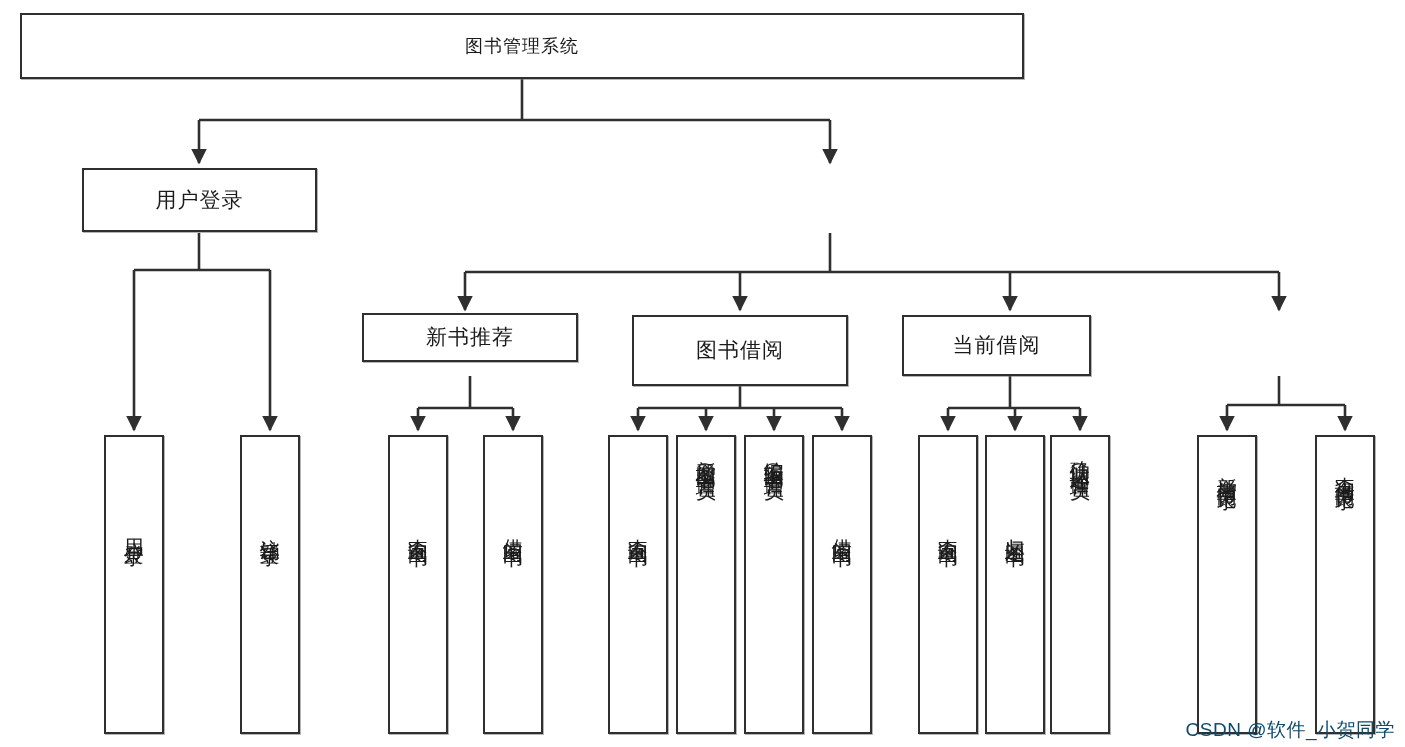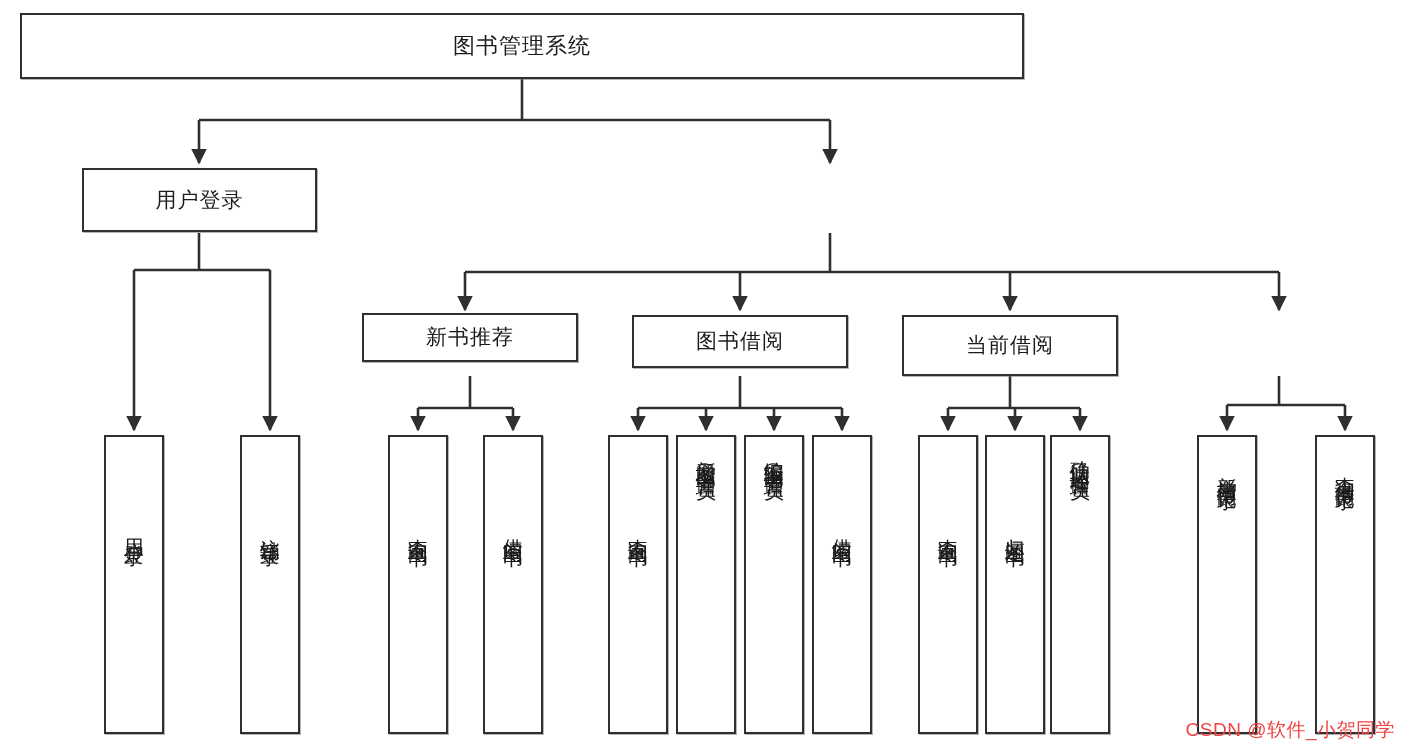--- a/index.html
+++ b/index.html
@@ -42,21 +42,21 @@
     text-align: center;
     white-space: nowrap;
   }
   
   .node.horizontal .node-label {
     font-size: 21px;
     line-height: 1.25;
     letter-spacing: 1px;
   }
   .node.root .node-label {
-    font-size: 22px;
+    font-size: 18px;
   }
   
   .node.vertical {
     align-items: flex-start;
     justify-content: center;
     padding-top: 0;
   }
   .node.vertical .node-label {
     writing-mode: vertical-rl;
     text-orientation: upright;
@@ -64,21 +64,21 @@
     line-height: 1.22;
     letter-spacing: 3px;
     white-space: nowrap;
     text-align: center;
   }
   .watermark {
     position: absolute;
     right: 10px;
     bottom: 4px;
     font-size: 19px;
-    color: #ef4444;
+    color: #0c4a6e;
     letter-spacing: 0.5px;
     z-index: 3;
     white-space: nowrap;
   }
 </style>
 </head>
 <body>
 
 <div id="diagram-root">
 
@@ -143,25 +143,25 @@
 
   <div class="node horizontal" style="left:82px; top:168px; width:235px; height:64px;">
     <span class="node-label">用户登录</span>
   </div>
 
 
   <div class="node horizontal" style="left:362px; top:313px; width:216px; height:49px;">
     <span class="node-label">新书推荐</span>
   </div>
 
-  <div class="node horizontal" style="left:632px; top:315px; width:216px; height:53px;">
+  <div class="node horizontal" style="left:632px; top:315px; width:216px; height:71px;">
     <span class="node-label">图书借阅</span>
   </div>
 
-  <div class="node horizontal" style="left:902px; top:315px; width:216px; height:61px;">
+  <div class="node horizontal" style="left:902px; top:315px; width:189px; height:61px;">
     <span class="node-label">当前借阅</span>
   </div>
 
 
   <div class="node vertical" style="left:104px; top:435px; width:60px; height:299px;">
     <span class="node-label" style="margin-top:86px;">用户登录</span>
   </div>
 
   <div class="node vertical" style="left:240px; top:435px; width:60px; height:299px;">
     <span class="node-label" style="margin-top:86px;">注销登录</span>

